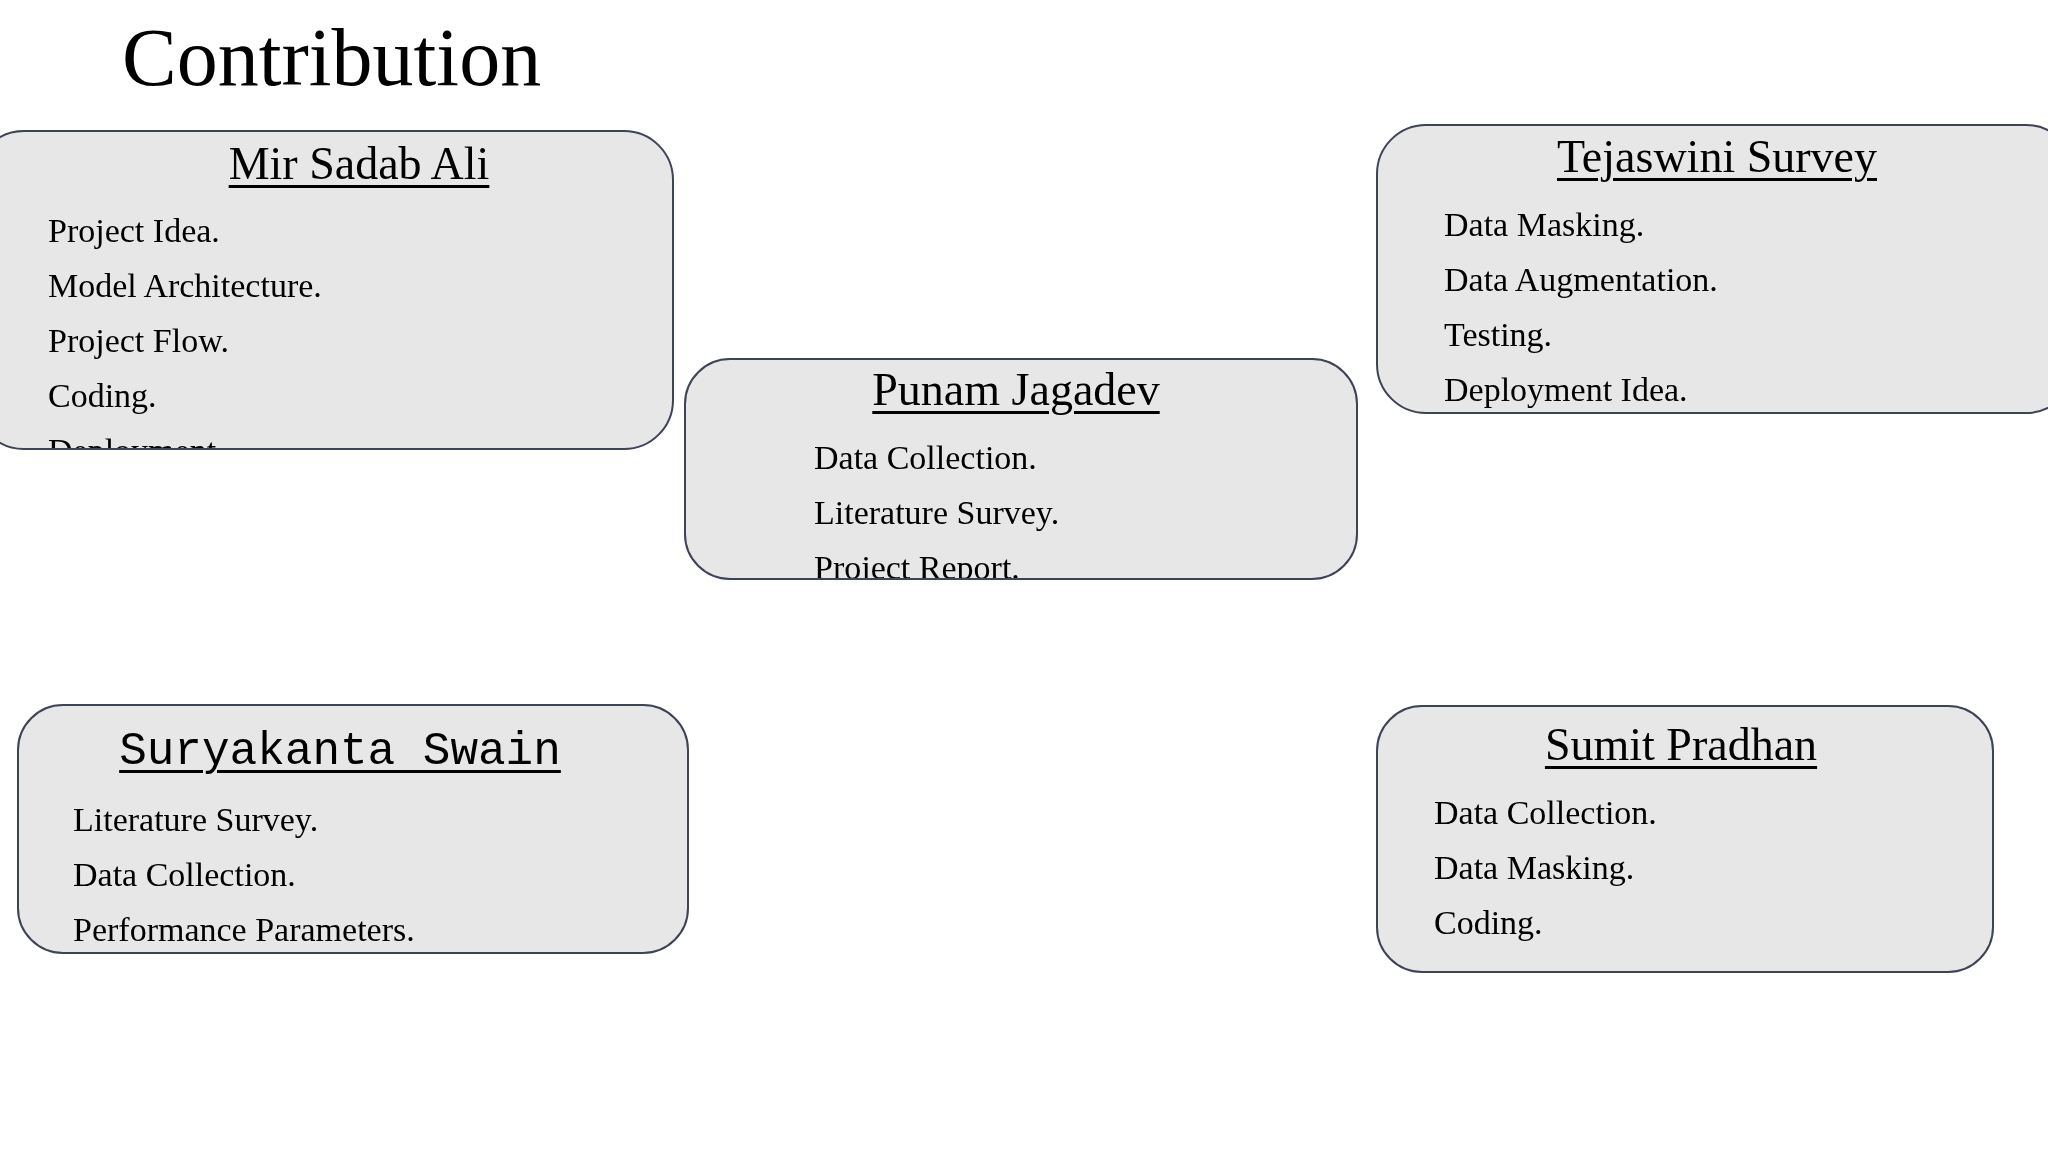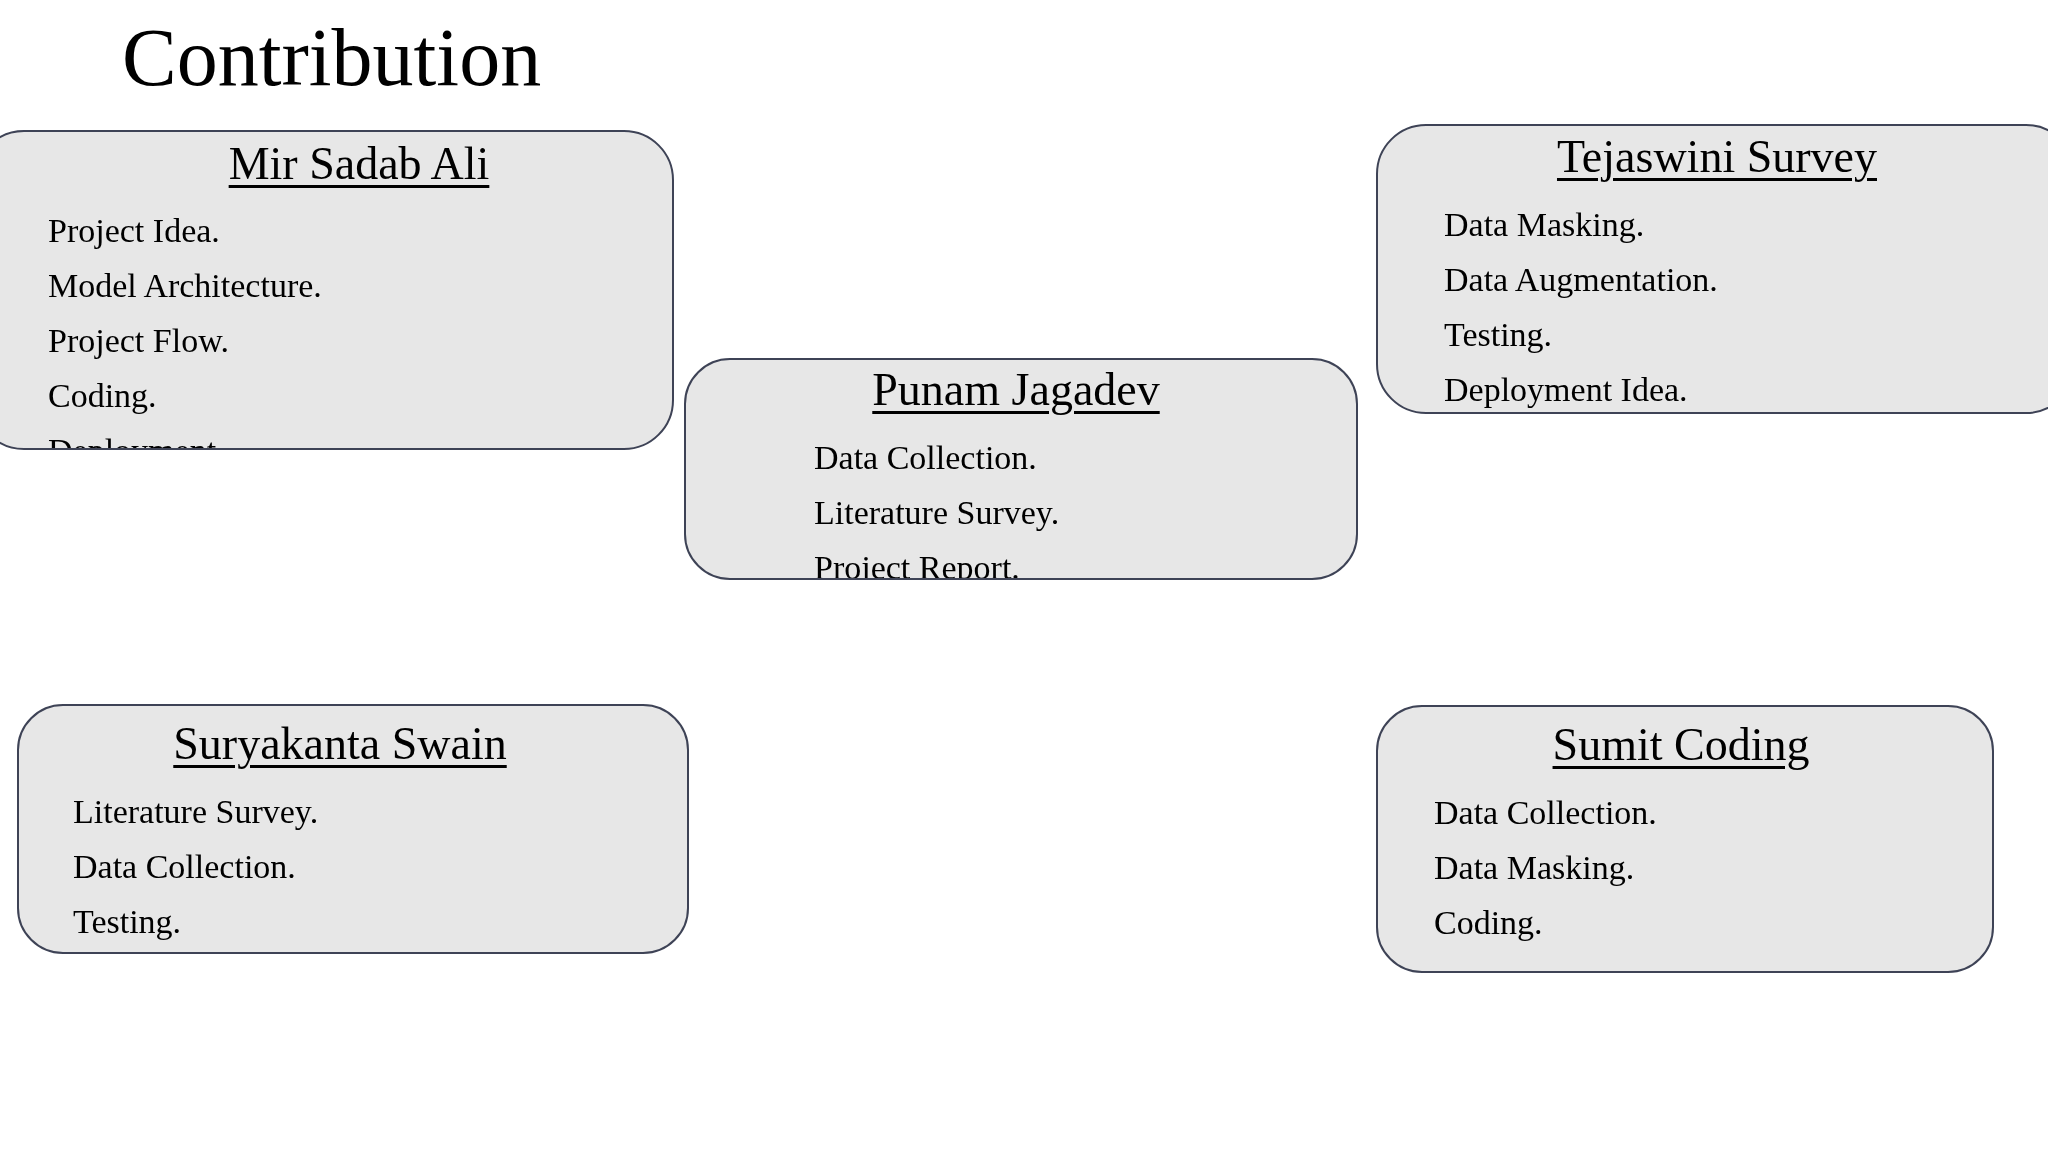--- a/index.html
+++ b/index.html
@@ -104,21 +104,21 @@
   #card-punam .card-heading { padding-right: 10px; }
   #card-punam .card-list { padding-left: 128px; padding-top: 10px; }
 
   #card-surya {
     left: 17px;
     top: 692px;
     width: 672px;
     height: 250px;
     border-radius: 46px;
   }
-  #card-surya .card-heading { padding-top: 8px; padding-right: 26px; }
+  #card-surya .card-heading { padding-top: 16px; padding-right: 26px; font-family: Liberation Mono, monospace; }
   #card-surya .card-list { padding-left: 54px; padding-top: 10px; }
 
   #card-sumit {
     left: 1376px;
     top: 693px;
     width: 618px;
     height: 268px;
     border-radius: 46px;
   }
   #card-sumit .card-heading { padding-top: 8px; padding-right: 8px; }
@@ -160,26 +160,27 @@
       <li>Project Report.</li>
 
     </ul>
   </div>
 
   <div class="card" id="card-surya">
     <div class="card-heading"><span class="u">Suryakanta Swain</span></div>
     <ul class="card-list">
       <li>Literature Survey.</li>
       <li>Data Collection.</li>
+      <li>Performance Parameters.</li>
       <li>Testing.</li>
     </ul>
   </div>
 
   <div class="card" id="card-sumit">
-    <div class="card-heading"><span class="u">Sumit Coding</span></div>
+    <div class="card-heading"><span class="u">Sumit Pradhan</span></div>
     <ul class="card-list">
       <li>Data Collection.</li>
       <li>Data Masking.</li>
       <li>Coding.</li>
     </ul>
   </div>
 
 </div>
 
 </body></html>

